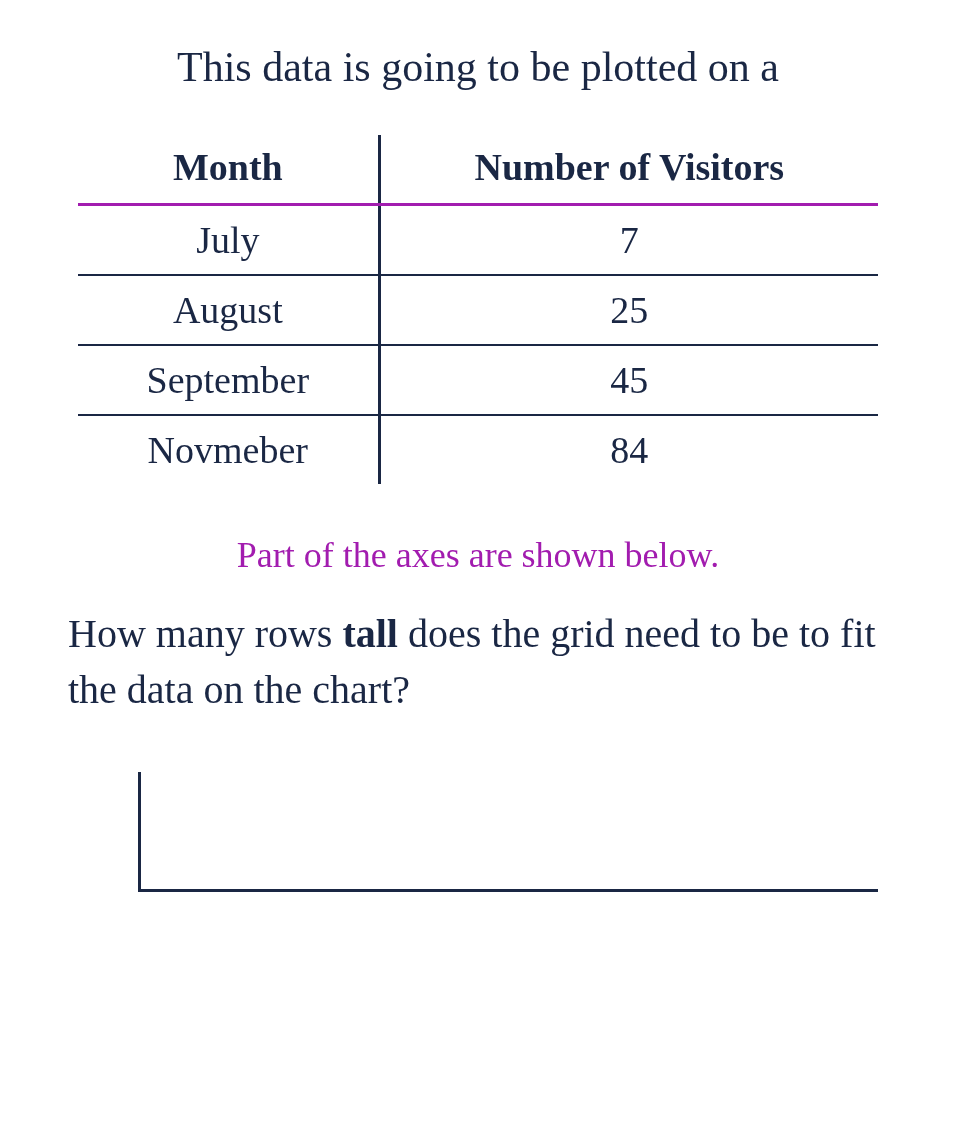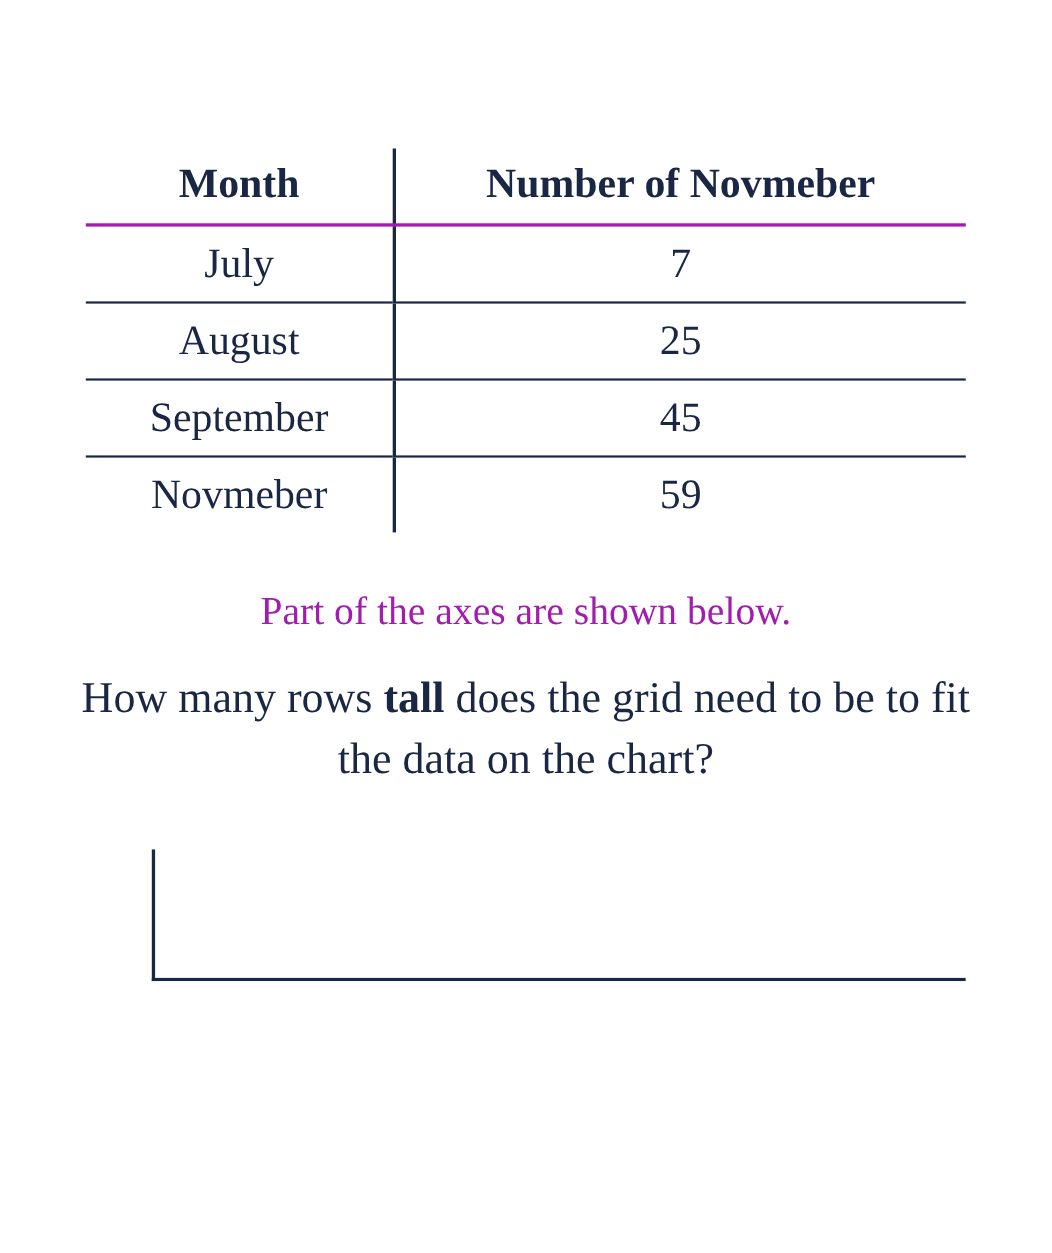--- a/index.html
+++ b/index.html
@@ -73,21 +73,21 @@
 
     .subtitle {
       font-size: 36px;
       text-align: center;
       margin-bottom: 30px;
       color: #a21caf;
     }
 
     .question {
       font-size: 40px;
-      text-align: center;
+      text-align: left;
       line-height: 1.4;
       max-width: 820px;
       margin-bottom: 54px;
       color: #1a2744;
     }
 
     .question strong {
       font-weight: bold;
     }
 
@@ -114,47 +114,47 @@
       left: 60px;
       top: 0;
       width: 3px;
       background: #1a2744;
     }
   </style>
 </head>
 <body>
 
 <p class="title">
-  <br>
+  <span>This data is going to be plotted on a</span><br>
 </p>
 
 <div class="table-wrapper">
   <table>
     <thead>
       <tr>
         <th>Month</th>
-        <th>Number of Novmeber</th>
+        <th>Number of Visitors</th>
       </tr>
     </thead>
     <tbody id="table-body">
     <tr>
           <td>July</td>
           <td>7</td>
         </tr>
         <tr>
           <td>August</td>
           <td>25</td>
         </tr>
         <tr>
           <td>September</td>
           <td>45</td>
         </tr>
         <tr>
           <td>Novmeber</td>
-          <td>59</td>
+          <td>84</td>
         </tr>
       </tbody>
   </table>
 </div>
 
 <p class="subtitle">Part of the axes are shown below.</p>
 
 <p class="question">
   <span>How many rows </span><strong>tall</strong><span> does the grid need to be to fit the data on the chart?</span>
 </p>

